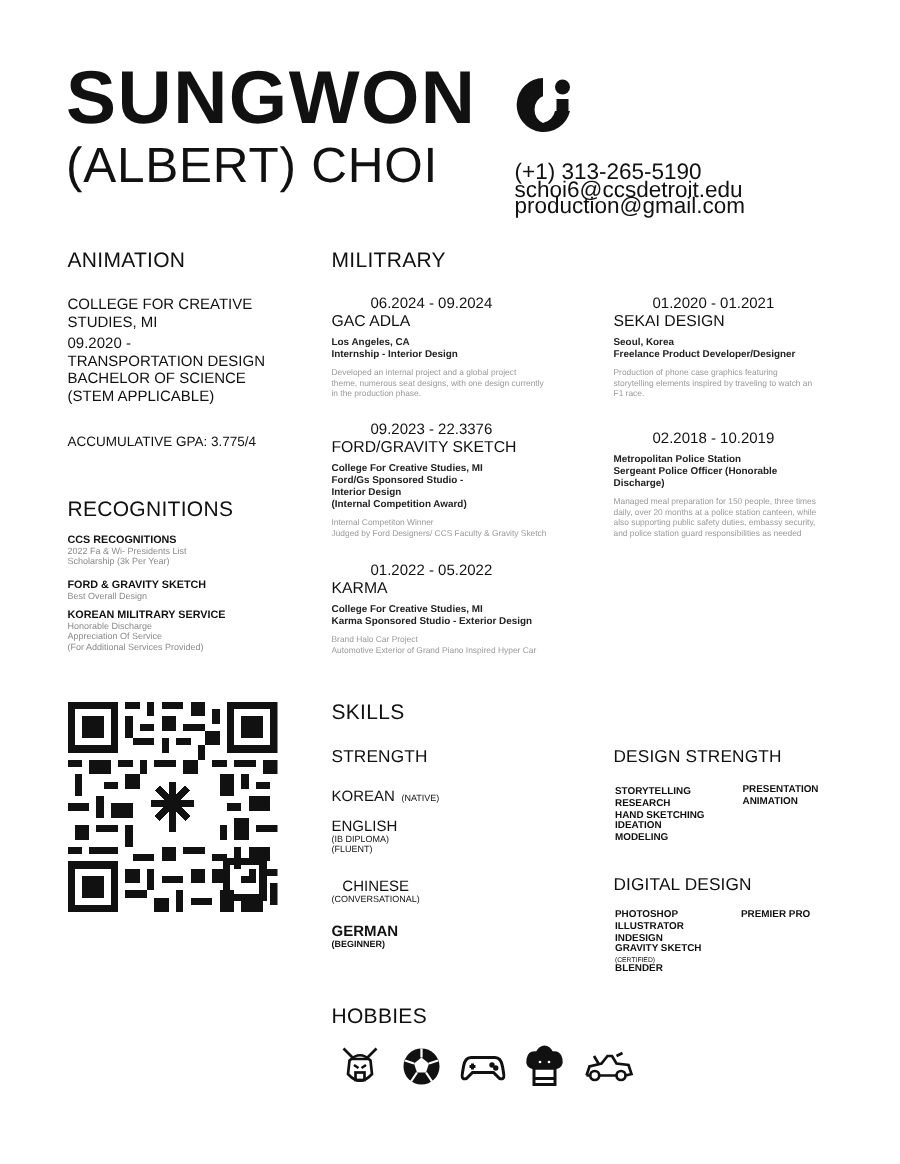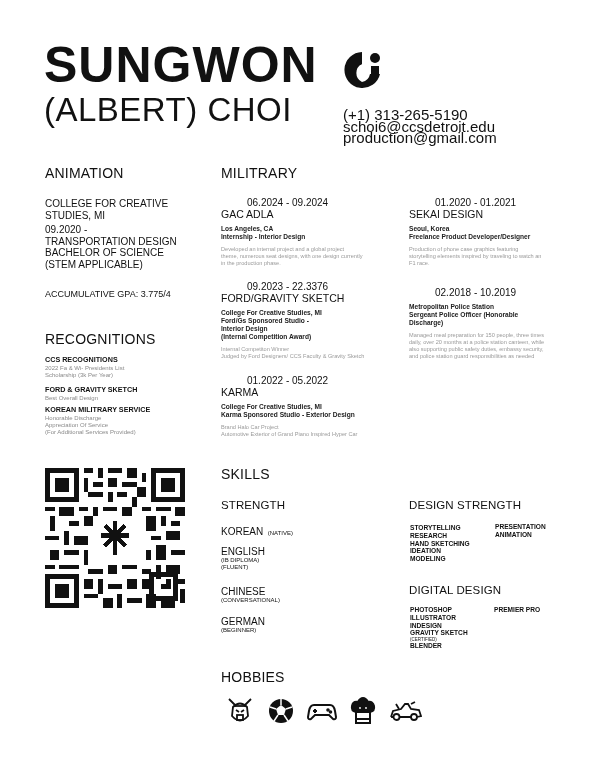--- a/index.html
+++ b/index.html
@@ -30,21 +30,21 @@
 
   
   .exp { width: 175px; }
   .exp .date { font-size: 10px; line-height: 11px; color: #111; padding-left: 26px; }
   .exp .co { font-size: 10.5px; line-height: 12px; color: #111; }
   .exp .meta { font-size: 6.6px; font-weight: 700; line-height: 8px; color: #222; margin-top: 5px; }
   .exp .desc { font-size: 5.6px; line-height: 7px; color: #9a9a9a; margin-top: 5px; }
 
   
   .lang { left: 221px; }
-  .lang .n { font-size: 10px; line-height: 11px; color: #111; }
+  .lang .n { font-size: 10px; line-height: 11px; color: #111; text-align: center; }
   .lang .q { font-size: 6px; line-height: 7px; color: #111; }
   .lang .qi { font-size: 6px; color: #111; }
   .list { font-size: 6.6px; font-weight: 700; line-height: 7.8px; color: #111; }
   .list .cert { font-size: 4.5px; line-height: 5px; font-weight: 400; }
 
   
   .qr { left: 45px; top: 468px; width: 140px; height: 140px; }
 
   
   .hob-icons { left: 225px; top: 696px; display: flex; gap: 11px; }
@@ -268,21 +268,21 @@
 </div>
 <div class="abs lang" style="top:546px;">
   <div class="n">ENGLISH</div>
   <div class="q">(IB DIPLOMA)</div>
   <div class="q">(FLUENT)</div>
 </div>
 <div class="abs lang" style="top:586px;">
   <div class="n">CHINESE</div>
   <div class="q">(CONVERSATIONAL)</div>
 </div>
-<div class="abs lang" style="top:616px;">
+<div class="abs lang" style="top:616px;font-weight:bold;">
   <div class="n">GERMAN</div>
   <div class="q">(BEGINNER)</div>
 </div>
 
 <div class="abs h-sub" style="left:409px; top:499px;">DESIGN STRENGTH</div>
 <div class="abs list" style="left:410px; top:524px;">
   <div>STORYTELLING</div>
   <div>RESEARCH</div>
   <div>HAND SKETCHING</div>
   <div>IDEATION</div>

